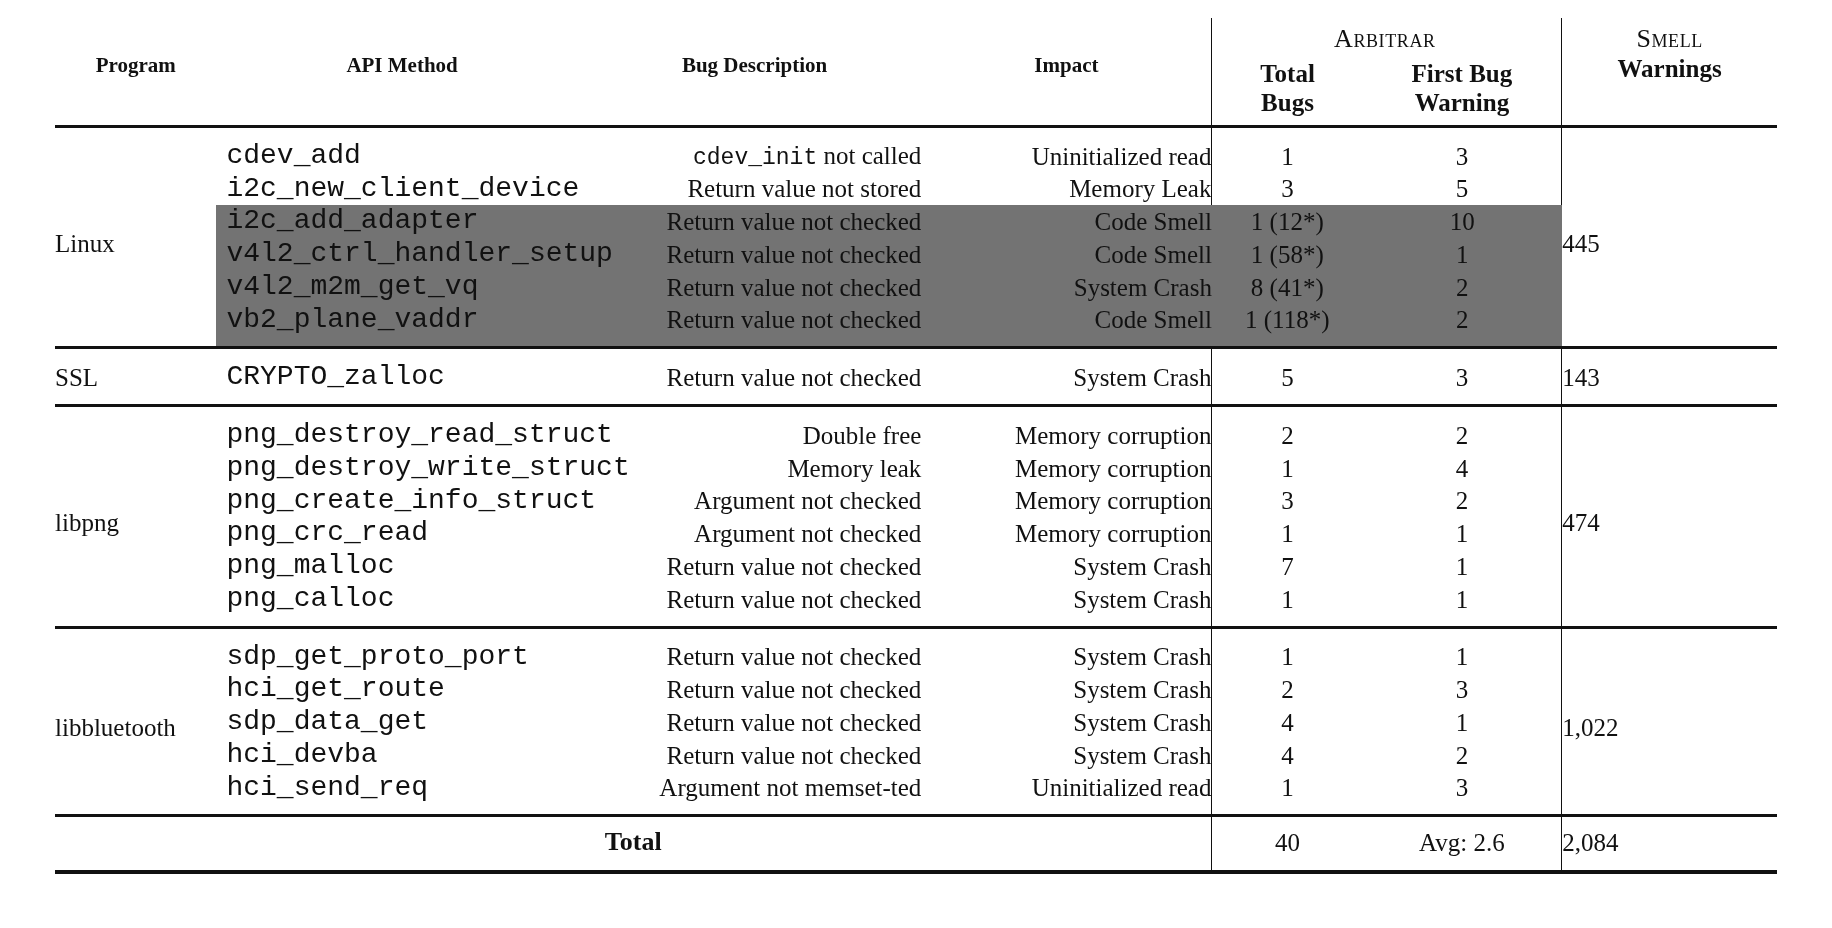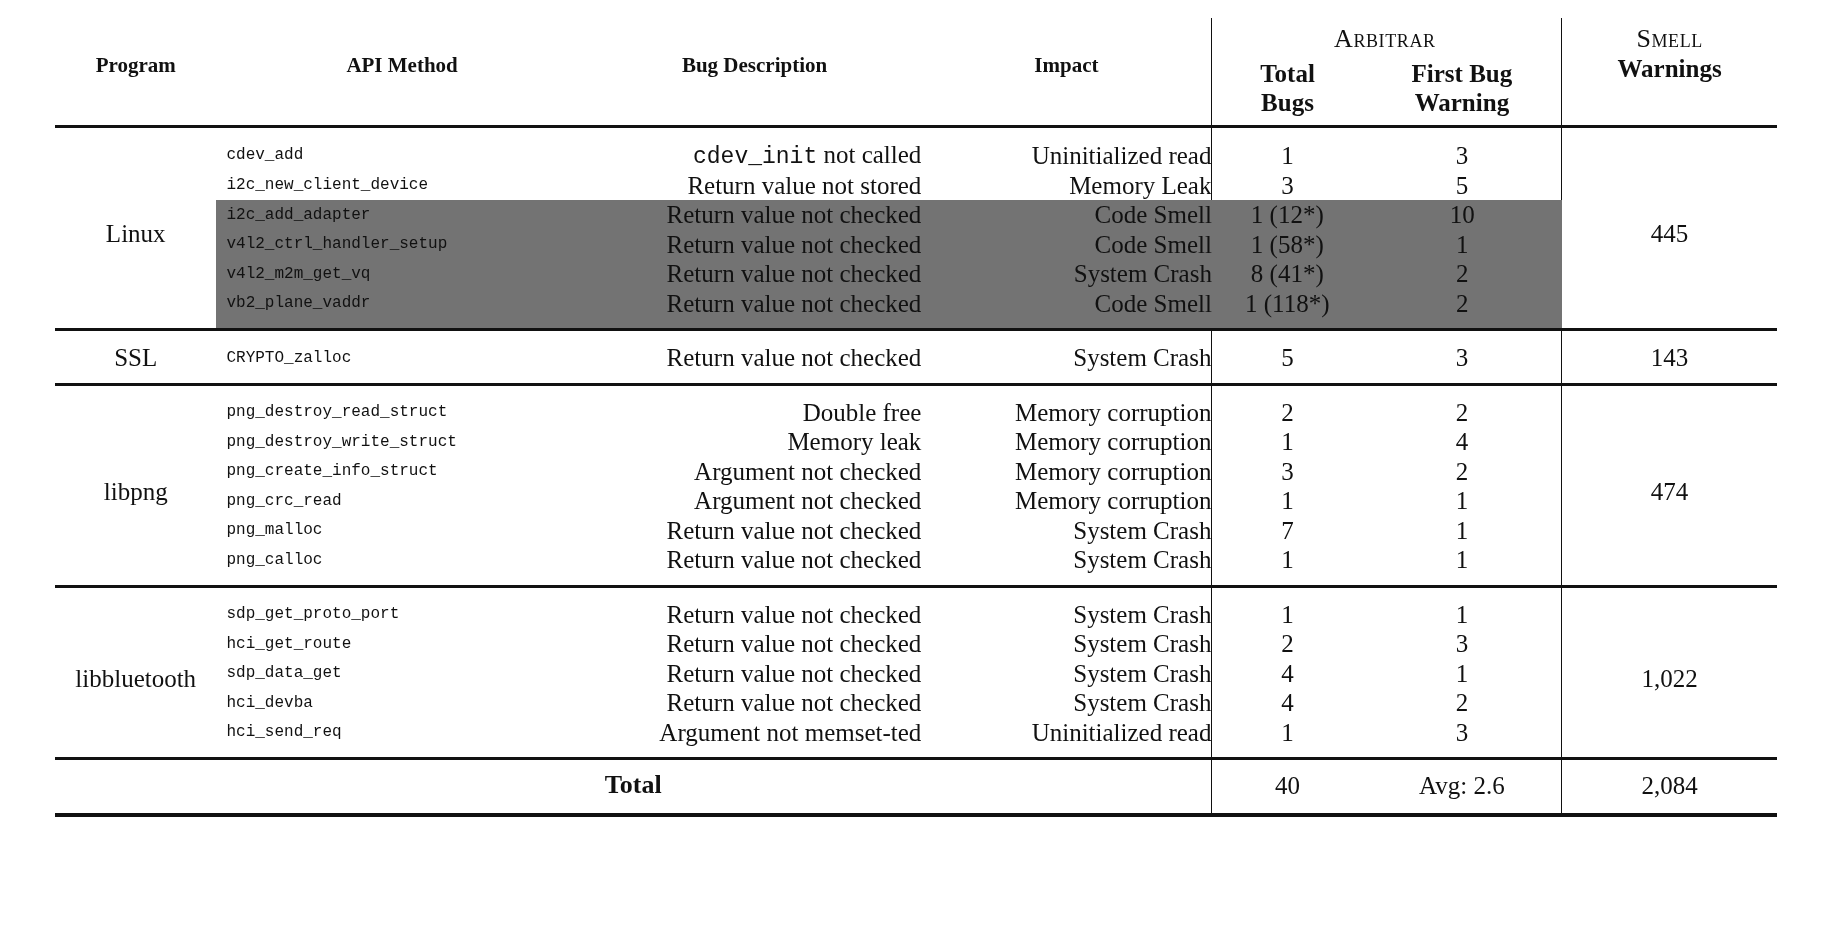--- a/index.html
+++ b/index.html
@@ -59,31 +59,31 @@
   .h-apisan{
     text-align:center;
     vertical-align:top;
     font-weight:bold;
     padding:6px 0 0 0;
   }
   .h-apisan .lbl{display:block;font-size:25px;font-weight:bold;}
 
   
   td{padding:0;vertical-align:middle;}
-  .prog{text-align:center;font-size:25px;}
+  .prog{font-size:25px;}
   .api{
     font-family:"Liberation Mono", monospace;
-    font-size:16px;
+    font-size:28px;
     text-align:left;
     padding-left:10px;
     letter-spacing:0px;
   }
   .bug,.imp{text-align:right;font-size:25px;}
   .num{text-align:center;font-size:25px;}
-  .apisan-val{text-align:center;font-size:25px;}
+  .apisan-val{font-size:25px;}
 
   tr.datarow td{height:29.5px;}
   tr.firstrow td{padding-top:12px;}
   tr.lastrow td{padding-bottom:10px;margin-top:12px;}
 
   
   .vl-left{border-left:1.6px solid #111;}
   .vl-right{border-right:1.6px solid #111;}
 
   

